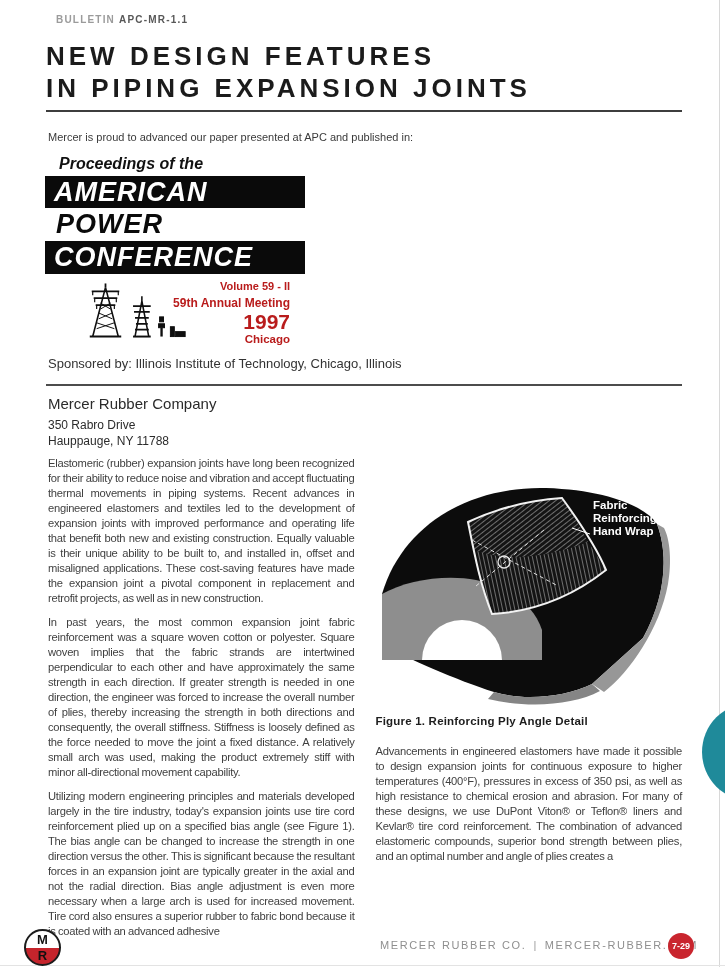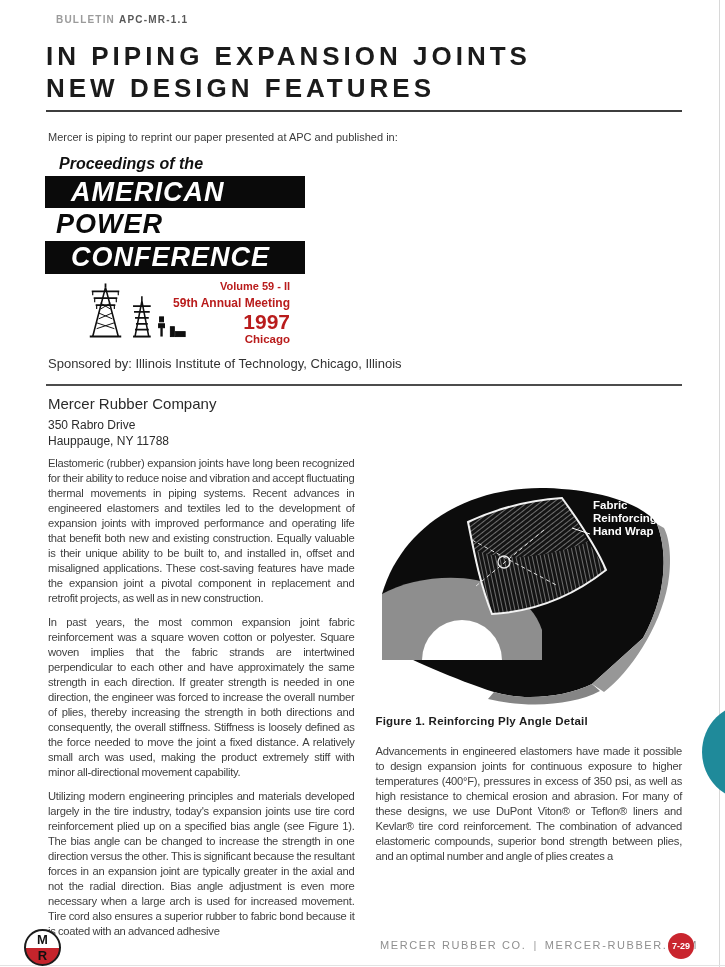--- a/index.html
+++ b/index.html
@@ -25,21 +25,21 @@
   .intro-line { position: absolute; left: 48px; top: 131px; font-size: 11px; color: #3a3a3a; }
 
   
   .proceedings { position: absolute; left: 59px; top: 155px; font-size: 16px; font-weight: bold;
                  font-style: italic; color: #111; }
   .apc-bar { position: absolute; left: 45px; width: 260px; height: 32px; background: #0a0a0a;
              display: flex; align-items: center; }
   .apc-bar.bar-american { top: 176px; }
   .apc-bar.bar-conference { top: 241px; height: 33px; }
   .apc-bar span { color: #ffffff; font-size: 27px; font-weight: bold; font-style: italic;
-                  letter-spacing: 1px; padding-left: 26px; }
+                  letter-spacing: 1px; padding-left: 9px; }
   .apc-power { position: absolute; left: 56px; top: 209px; color: #0a0a0a; font-size: 27px;
                font-weight: bold; font-style: italic; letter-spacing: 1px; }
   .towers { position: absolute; left: 76px; top: 279px; }
   .meeting-info { position: absolute; left: 150px; top: 280px; width: 140px; text-align: right; color: #b91c1c; }
   .meeting-info .m-volume { font-size: 11px; font-weight: bold; margin-bottom: 4px; }
   .meeting-info .m-meeting { font-size: 12px; font-weight: bold; }
   .meeting-info .m-year { font-size: 21px; font-weight: bold; line-height: 23px; }
   .meeting-info .m-city { font-size: 11.5px; font-weight: bold; }
   .sponsor-line { position: absolute; left: 48px; top: 356px; font-size: 13px; color: #333; }
 
@@ -81,25 +81,25 @@
 <body>
 
 <div class="page-edge-right"></div>
 <div class="page-edge-bottom"></div>
 
 <div class="bulletin">
   <span class="b-label">BULLETIN</span>
   <span class="b-number">APC-MR-1.1</span>
 </div>
 <div class="doc-title">
+  <div>NEW DESIGN FEATURES</div>
   <div>IN PIPING EXPANSION JOINTS</div>
-  <div>NEW DESIGN FEATURES</div>
 </div>
 <div class="rule-title"></div>
-<div class="intro-line">Mercer is piping to reprint our paper presented at APC and published in:</div>
+<div class="intro-line">Mercer is proud to advanced our paper presented at APC and published in:</div>
 
 <div class="proceedings">Proceedings of the</div>
 <div class="apc-bar bar-american">
   <span>AMERICAN</span>
 </div>
 <div class="apc-power">POWER</div>
 <div class="apc-bar bar-conference">
   <span>CONFERENCE</span>
 </div>
 

